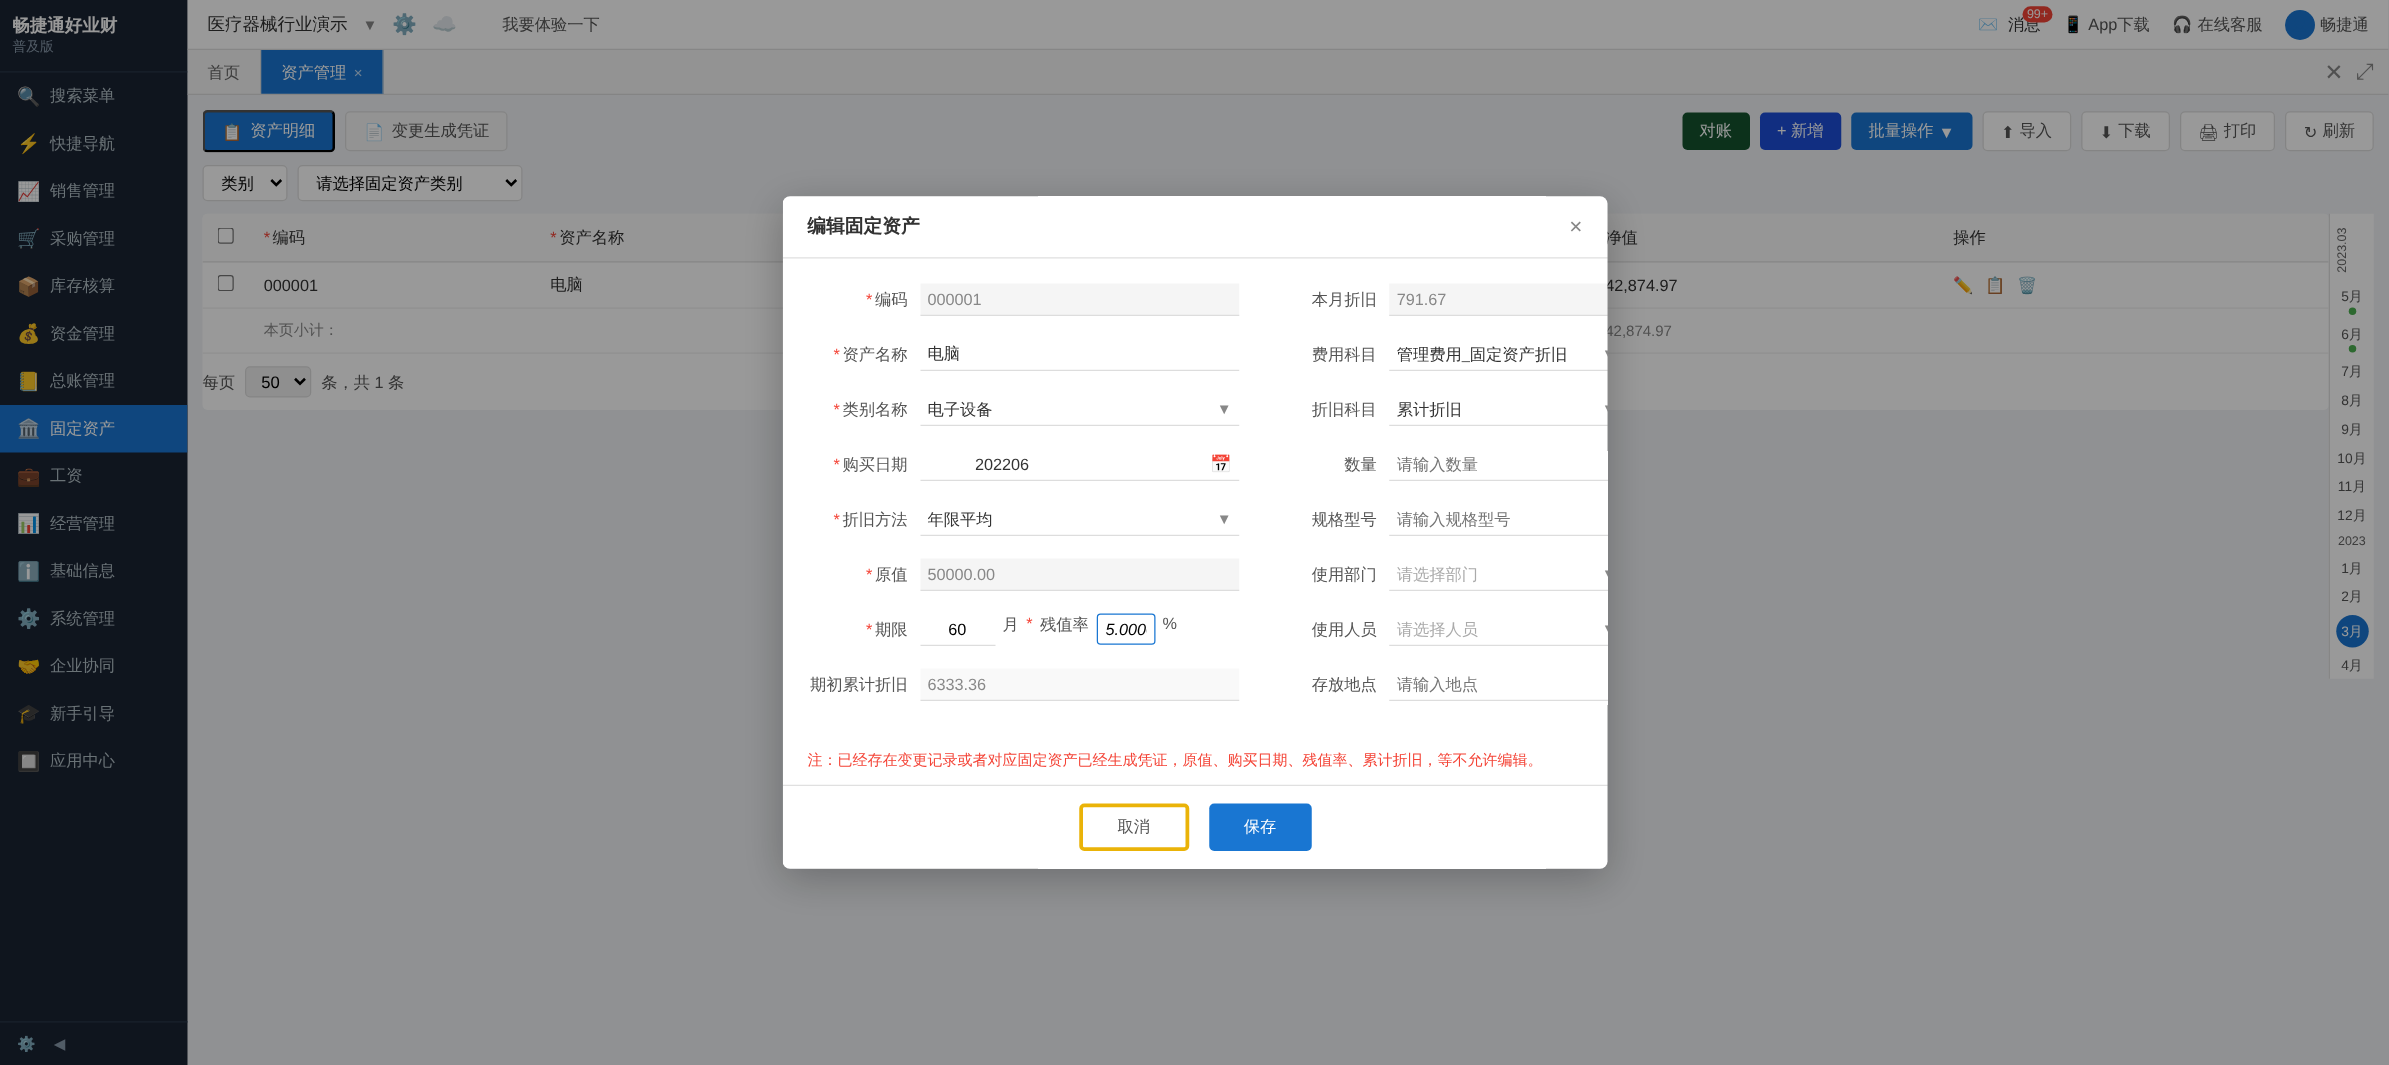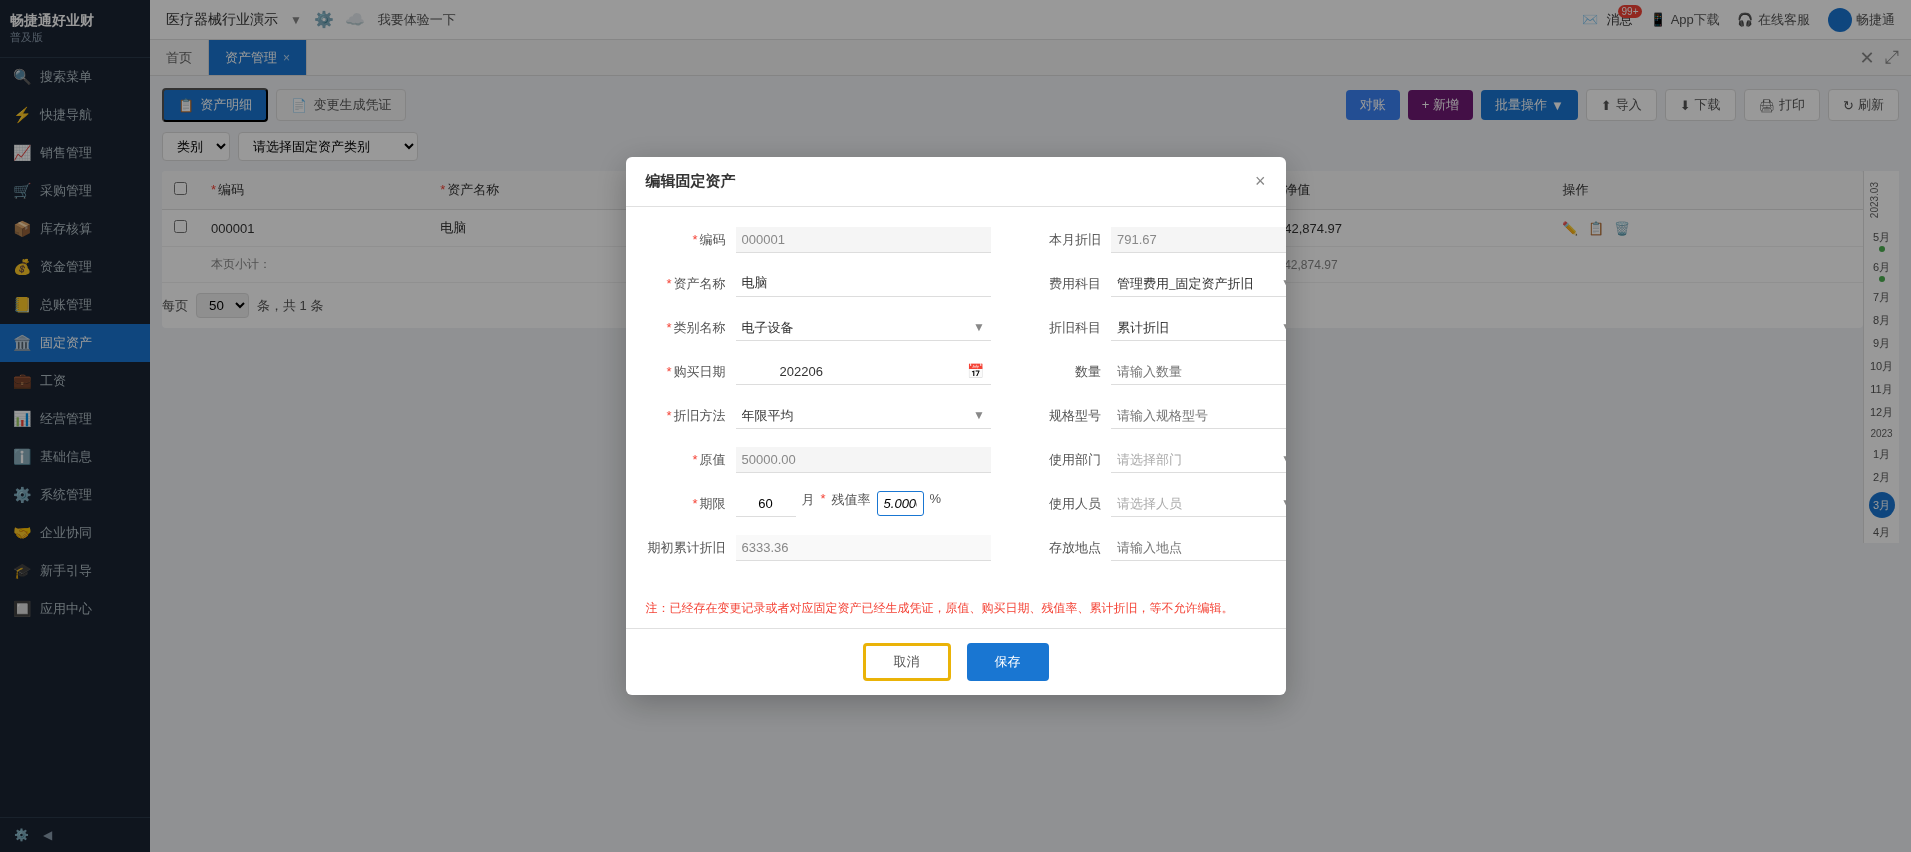--- a/index.html
+++ b/index.html
@@ -18,21 +18,21 @@
     .sidebar-bottom span { cursor: pointer; }
 
     
     .main { flex: 1; display: flex; flex-direction: column; overflow: hidden; }
 
     
     .topbar { height: 40px; background: #fff; border-bottom: 1px solid #e0e0e0; display: flex; align-items: center; padding: 0 16px; gap: 12px; flex-shrink: 0; }
     .topbar-title { font-size: 14px; color: #333; display: flex; align-items: center; gap: 6px; }
     .topbar-gear { color: #888; font-size: 16px; cursor: pointer; }
     .topbar-cloud { color: #888; font-size: 16px; }
-    .topbar-exp { color: #555; font-size: 13px; display: flex; align-items: center; gap: 4px; }
+    .topbar-exp { color: #555; font-size: 13px; display: flex; align-items: center; gap: 4px; margin-left: 24px; }
     .topbar-right { margin-left: auto; display: flex; align-items: center; gap: 18px; }
     .topbar-badge { position: relative; display: inline-block; }
     .topbar-badge-count { position: absolute; top: -6px; right: -10px; background: #f44336; color: #fff; font-size: 10px; border-radius: 8px; padding: 1px 4px; }
     .topbar-btn { display: flex; align-items: center; gap: 4px; color: #555; font-size: 13px; cursor: pointer; }
     .topbar-user { display: flex; align-items: center; gap: 4px; color: #555; font-size: 13px; }
 
     
     .tabbar { height: 36px; background: #f5f5f5; border-bottom: 1px solid #ddd; display: flex; align-items: stretch; flex-shrink: 0; }
     .tab { padding: 0 16px; display: flex; align-items: center; gap: 6px; cursor: pointer; font-size: 13px; color: #666; border-right: 1px solid #ddd; }
     .tab.active { background: #1976d2; color: #fff; }
@@ -41,22 +41,22 @@
 
     
     .content { flex: 1; overflow: auto; padding: 12px; position: relative; }
 
     
     .toolbar { display: flex; align-items: center; gap: 8px; margin-bottom: 10px; }
     .toolbar-tab { display: flex; align-items: center; gap: 6px; padding: 6px 14px; border-radius: 4px; font-size: 13px; cursor: pointer; }
     .toolbar-tab.active { background: #1976d2; color: #fff; }
     .toolbar-tab.inactive { background: #f5f5f5; color: #555; border: 1px solid #ddd; }
     .toolbar-right { margin-left: auto; display: flex; align-items: center; gap: 8px; }
-    .btn-teal { background: #3b82f6; color: #fff; border: none; padding: 6px 14px; border-radius: 4px; cursor: pointer; font-size: 13px; }
-    .btn-blue { background: #701a75; color: #fff; border: none; padding: 6px 14px; border-radius: 4px; cursor: pointer; font-size: 13px; display: flex; align-items: center; gap: 4px; }
+    .btn-teal { background: #14532d; color: #fff; border: none; padding: 6px 14px; border-radius: 4px; cursor: pointer; font-size: 13px; }
+    .btn-blue { background: #1d4ed8; color: #fff; border: none; padding: 6px 14px; border-radius: 4px; cursor: pointer; font-size: 13px; display: flex; align-items: center; gap: 4px; }
     .btn-outline { background: #fff; color: #555; border: 1px solid #ddd; padding: 6px 14px; border-radius: 4px; cursor: pointer; font-size: 13px; display: flex; align-items: center; gap: 4px; }
     .btn-dropdown { background: #1976d2; color: #fff; border: none; padding: 6px 14px; border-radius: 4px; cursor: pointer; font-size: 13px; display: flex; align-items: center; gap: 4px; }
 
     
     .filter-row { display: flex; align-items: center; gap: 8px; margin-bottom: 10px; }
     .filter-select { padding: 5px 10px; border: 1px solid #ddd; border-radius: 4px; font-size: 13px; background: #fff; }
 
     
     .table-wrap { background: #fff; border-radius: 4px; overflow: auto; }
     table { width: 100%; border-collapse: collapse; font-size: 13px; }

